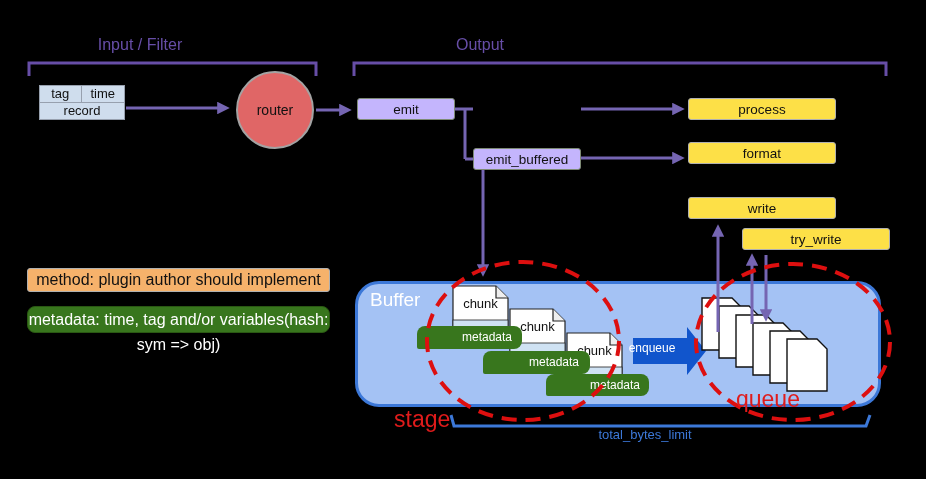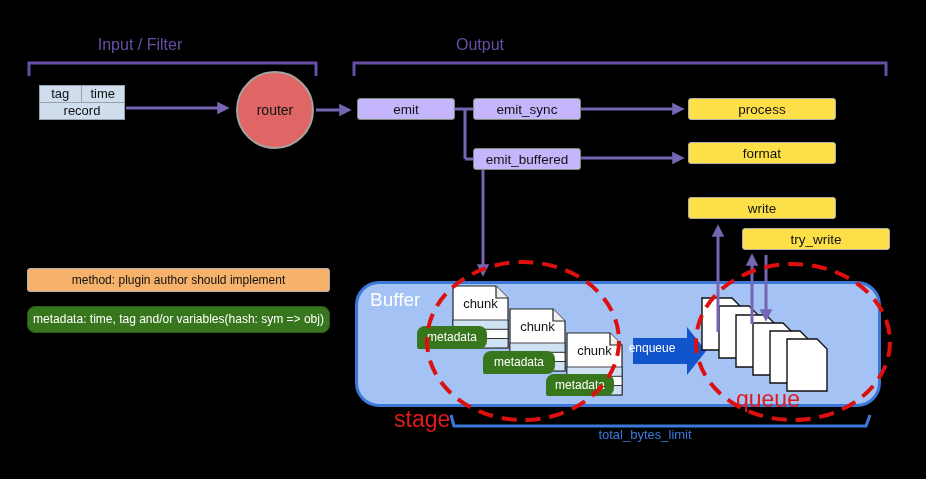--- a/index.html
+++ b/index.html
@@ -4,32 +4,32 @@
 <style>
   html,body{margin:0;padding:0;background:#000;}
   #canvas{position:relative;width:926px;height:479px;background:#000;overflow:hidden;
           font-family:"Liberation Sans",sans-serif;}
   .abs{position:absolute;}
   .lbl{position:absolute;color:#674ea7;font-size:16px;text-align:center;z-index:5;}
   .mbox{position:absolute;height:22px;line-height:22px;text-align:center;font-size:13.5px;
         color:#111;border-radius:3px;z-index:3;box-sizing:border-box;}
   .green{background:#c4b5fd;border:1.5px solid #7d8a75;}
   .orange{background:#fde047;border:1.5px solid #b0b0b0;}
-  .legend{position:absolute;text-align:center;font-size:12px;z-index:3;box-sizing:border-box;}
+  .legend{position:absolute;text-align:center;font-size:16px;z-index:3;box-sizing:border-box;}
   #legend-method{left:27px;top:268px;width:303px;height:24px;line-height:22px;
         background:#f6b26b;border:1.5px solid #b0b0b0;border-radius:3px;color:#111;}
   #legend-metadata{left:27px;top:306px;width:303px;height:27px;line-height:25px;
         background:#38761d;border:1.5px solid #2a5813;border-radius:8px;color:#fff;}
   #buffer-box{left:355px;top:281px;width:526px;height:126px;background:#a4c2f4;
         border:3px solid #3c78d8;border-radius:24px;z-index:1;box-sizing:border-box;}
   #buffer-title{left:370px;top:289px;font-size:19px;color:#fff;z-index:3;}
   .redlbl{position:absolute;color:#e01b1b;font-size:23px;z-index:5;}
   .chunk-lbl{position:absolute;width:55px;text-align:center;font-size:13px;color:#111;z-index:3;}
   .meta-tag{position:absolute;background:#38761d;color:#fff;font-size:12px;text-align:center;
-        border-radius:8px;border-bottom-left-radius:2px;z-index:3;line-height:22px;}
+        border-radius:8px;border-bottom-left-radius:2px;z-index:3;line-height:22px;padding-left:35px;}
   #enqueue-lbl{left:624px;top:341px;width:56px;text-align:center;color:#fff;font-size:12px;z-index:3;}
   #total-lbl{left:560px;top:427px;width:170px;text-align:center;color:#3c78d8;font-size:13px;z-index:5;}
   #event-table{left:31px;top:85px;width:94px;z-index:3;font-size:13px;color:#111;}
   #event-table .row{display:flex;padding-left:8px;}
   #event-table .cell{background:#cfdded;border:1px solid #97a0ae;text-align:center;
         box-sizing:border-box;height:18px;line-height:16px;}
   #router{left:236px;top:71px;width:78px;height:78px;border-radius:50%;background:#e06666;
         border:2px solid #a3a3a3;z-index:3;display:flex;align-items:center;justify-content:center;
         font-size:14px;color:#111;box-sizing:border-box;}
   svg{position:absolute;left:0;top:0;pointer-events:none;}
@@ -52,21 +52,20 @@
     <div class="row" style="margin-top:-1px;">
       <div class="cell" style="width:94px;">record</div>
     </div>
   </div>
 
   <div id="router" class="abs">
     <span>router</span>
   </div>
 
   <div class="mbox green" style="left:357px;top:98px;width:98px;">emit</div>
-  <div class="mbox green" style="left:473px;top:98px;width:108px;">emit_sync</div>
   <div class="mbox green" style="left:473px;top:148px;width:108px;">emit_buffered</div>
   <div class="mbox orange" style="left:688px;top:98px;width:148px;">process</div>
   <div class="mbox orange" style="left:688px;top:142px;width:148px;">format</div>
   <div class="mbox orange" style="left:688px;top:197px;width:148px;">write</div>
   <div class="mbox orange" style="left:742px;top:228px;width:148px;">try_write</div>
 
   <div id="legend-method" class="legend">method: plugin author should implement</div>
   <div id="legend-metadata" class="legend">metadata: time, tag and/or variables(hash: sym =&gt; obj)</div>
 
   <div id="buffer-box" class="abs"></div>

